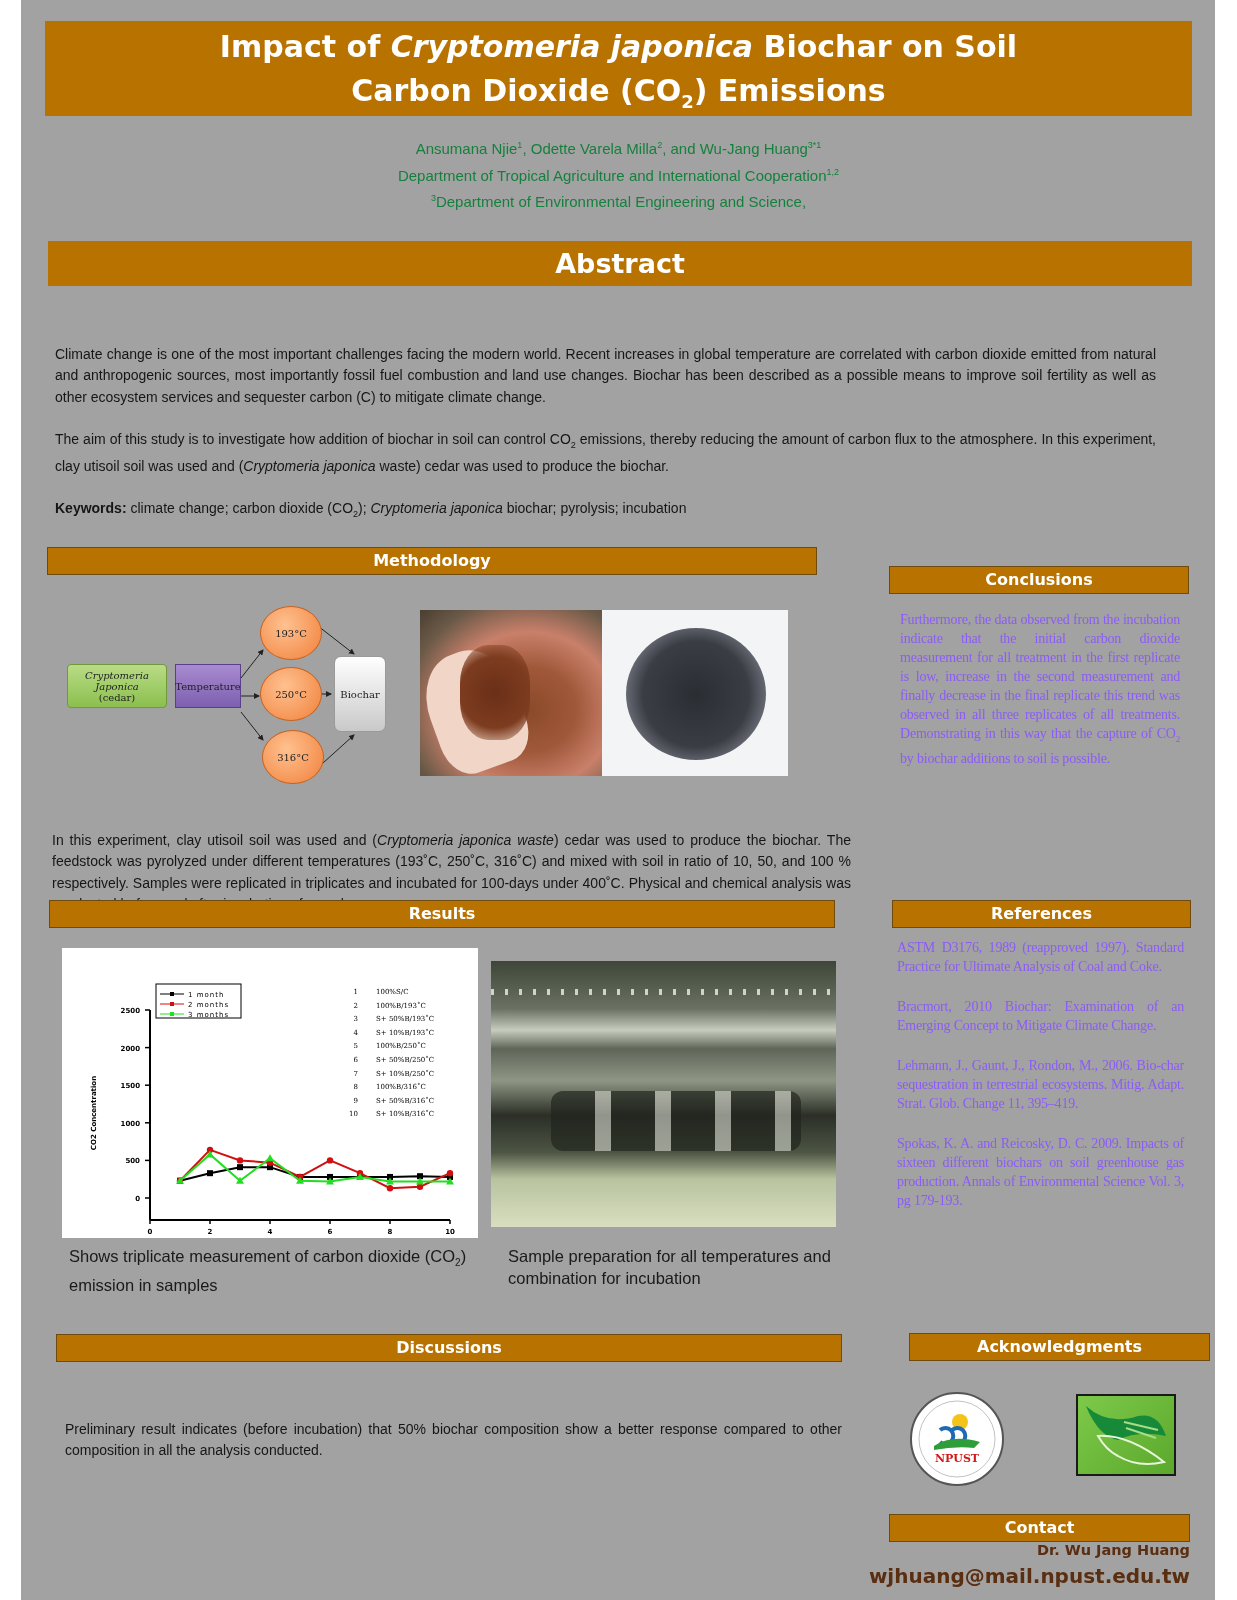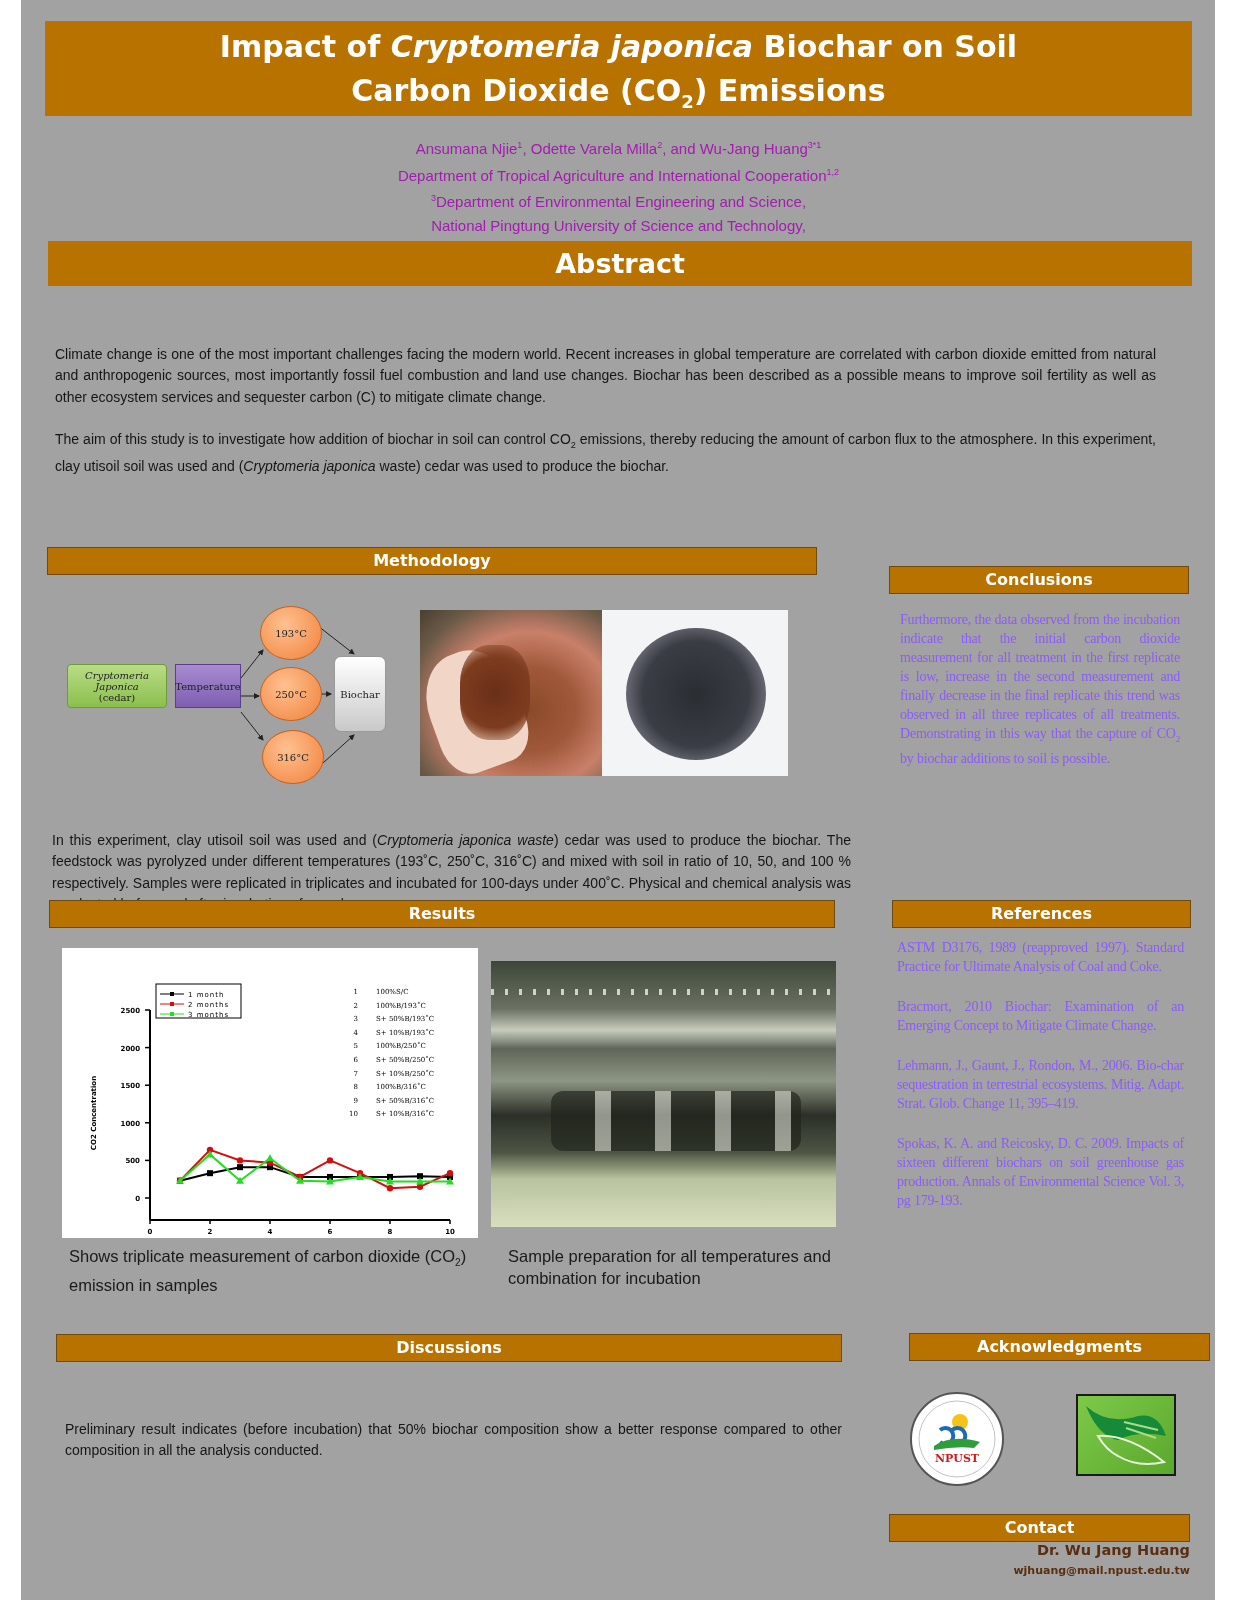--- a/index.html
+++ b/index.html
@@ -2,64 +2,64 @@
 <html><head>
 <meta charset="utf-8">
 <style>
   * { box-sizing: border-box; margin: 0; padding: 0; }
   body { width: 1237px; height: 1600px; background: #ffffff; font-family: "DejaVu Sans", sans-serif; position: relative; overflow: hidden; }
   .poster { position: absolute; left: 21px; top: 0; width: 1194px; height: 1600px; background: #a3a2a2; }
   .bar { position: absolute; background: #b87200; color: #fff; font-family: "DejaVu Sans", sans-serif; font-weight: bold; text-align: center; border: 1px solid #6e4a0e; }
   .title-bar { left: 45px; top: 21px; width: 1147px; height: 95px; border: none; font-size: 30px; line-height: 44px; padding-top: 4px; }
   .abs-bar { left: 48px; top: 241px; width: 1144px; height: 45px; border: none; font-size: 27px; line-height: 45px; }
   .sec-bar { height: 28px; font-size: 16px; line-height: 26px; }
-  .authors { position: absolute; left: 45px; top: 134px; width: 1147px; text-align: center; font-size: 15px; line-height: 23.5px; color: #a21caf; font-family: "Liberation Sans Narrow", "Liberation Sans", sans-serif; }
+  .authors { position: absolute; left: 45px; top: 134px; width: 1147px; text-align: center; font-size: 15px; line-height: 23.5px; color: #15803d; font-family: "Liberation Sans Narrow", "Liberation Sans", sans-serif; }
   .authors sup { font-size: 9px; }
   .para { position: absolute; font-size: 14px; line-height: 21.3px; color: #161616; text-align: justify; font-family: "Liberation Sans", sans-serif; margin-top: 32px; }
   .para p { margin-bottom: 21px; }
   .para sub { font-size: 9px; }
   .para i { font-style: italic; }
   .para b { font-weight: bold; }
   .side { position: absolute; font-size: 14px; line-height: 19px; color: #8b5cf6; text-align: justify; font-family: Liberation Serif, serif; letter-spacing: -0.2px; }
   .side p { margin-bottom: 21px; }
   .flow-box { position: absolute; display: flex; align-items: center; justify-content: center; text-align: center; font-family: "DejaVu Serif", serif; font-size: 10px; color: #222; }
   .green-box { left: 67px; top: 664px; width: 100px; height: 44px; background: linear-gradient(#b9dc86, #8bbf4e); border: 1px solid #6e9a3a; border-radius: 4px; font-style: italic; }
   .purple-box { left: 175px; top: 664px; width: 66px; height: 44px; background: linear-gradient(#a88bd0, #7d5fb0); border: 1px solid #5a3f8a; }
   .orange-ellipse { background: radial-gradient(circle at 40% 35%, #ffc190, #f0803a); border-radius: 50%; width: 62px; height: 54px; border: 1px solid #c8631f; }
   .biochar-box { left: 334px; top: 656px; width: 52px; height: 76px; background: linear-gradient(#ffffff, #c9c9c9); border: 1px solid #9a9a9a; border-radius: 7px; }
   .photo { position: absolute; overflow: hidden; }
   .chart-panel { position: absolute; left: 62px; top: 948px; width: 416px; height: 290px; background: #ffffff; }
   .caption { position: absolute; font-size: 16.5px; line-height: 22px; color: #1a1a1a; font-family: "Liberation Sans", sans-serif; }
   .caption sub { font-size: 10px; }
   .contact-name { position: absolute; right: 47px; top: 1542px; font-size: 14.5px; font-weight: bold; color: #5a2e10; text-align: right; }
-  .contact-email { position: absolute; right: 47px; top: 1564px; font-size: 11px; font-weight: bold; color: #5a2e10; text-align: right; }
+  .contact-email { position: absolute; right: 47px; top: 1564px; font-size: 20px; font-weight: bold; color: #5a2e10; text-align: right; }
 </style>
 </head>
 <body>
 
 <div class="poster"></div>
 
 <div class="bar title-bar">
   <div><span>Impact of </span><i>Cryptomeria japonica</i><span> Biochar on Soil</span></div>
   <div><span>Carbon Dioxide (CO</span><sub style="font-size:18px">2</sub><span>) Emissions</span></div>
 </div>
 
 <div class="authors">
   <div>
     <span>Ansumana Njie</span><sup>1</sup><span>, </span><span>Odette Varela Milla</span><sup>2</sup><span>, and </span><span>Wu-Jang Huang</span><sup>3*1</sup>
   </div>
   <div><span>Department of Tropical Agriculture and International Cooperation</span><sup>1,2</sup></div>
   <div><sup>3</sup><span>Department of Environmental Engineering and Science,</span></div>
-  <div>National Pingtung University of Science and Technology,</div>
 </div>
 
 <div class="bar abs-bar">Abstract</div>
 <div class="para" style="left:55px; top:312px; width:1101px;">
   <p>Climate change is one of the most important challenges facing the modern world. Recent increases in global temperature are correlated with carbon dioxide emitted from natural and anthropogenic sources, most importantly fossil fuel combustion and land use changes. Biochar has been described as a possible means to improve soil fertility as well as other ecosystem services and sequester carbon (C) to mitigate climate change.</p>
   <p><span>The aim of this study is to investigate how addition of biochar in soil can control CO</span><sub>2</sub><span> emissions, thereby reducing the amount of carbon flux to the atmosphere. In this experiment, clay utisoil soil was used and (</span><i>Cryptomeria japonica</i><span> waste) cedar was used to produce the biochar.</span></p>
+  <p><b>Keywords:</b><span> climate change; carbon dioxide (CO</span><sub>2</sub><span>); </span><i>Cryptomeria japonica</i><span> biochar; pyrolysis; incubation</span></p>
 </div>
 
 <div class="bar sec-bar" style="left:47px; top:547px; width:770px;">Methodology</div>
 
 <div>
   <svg style="position:absolute; left:0; top:0;" width="420" height="780">
     <defs>
       <marker id="ah" markerWidth="6" markerHeight="6" refX="5" refY="3" orient="auto">
         <path d="M0,0 L6,3 L0,6 z" fill="#222"></path>
       </marker>

